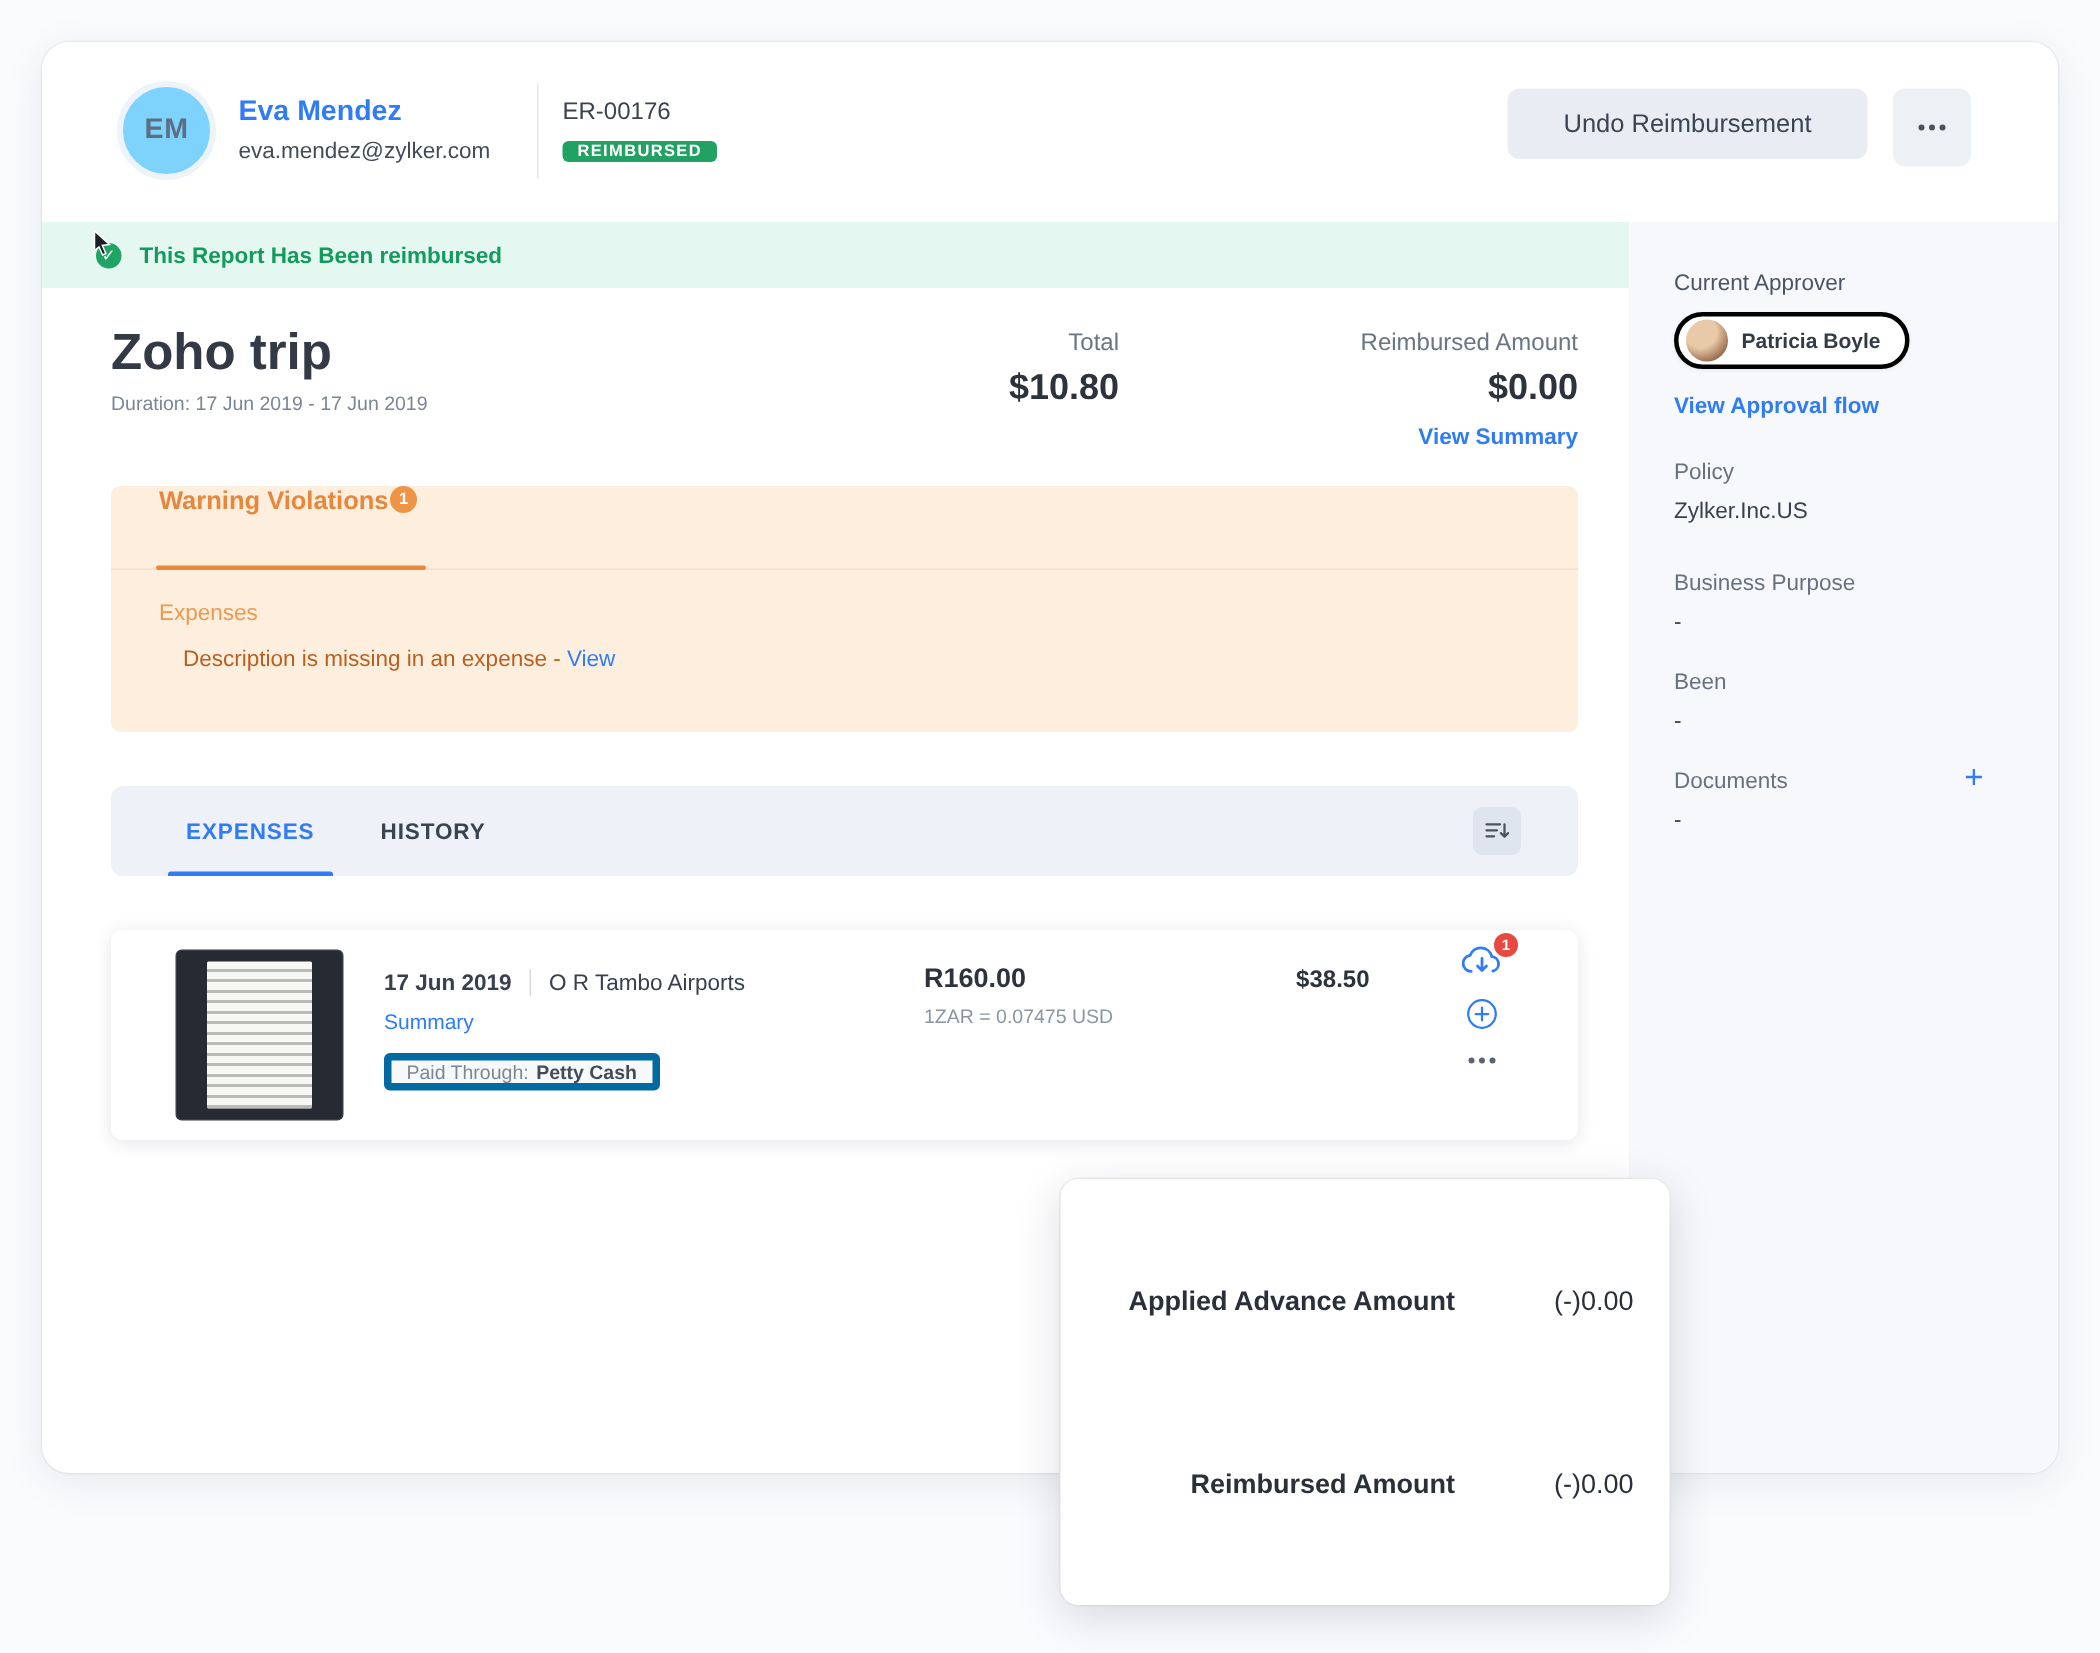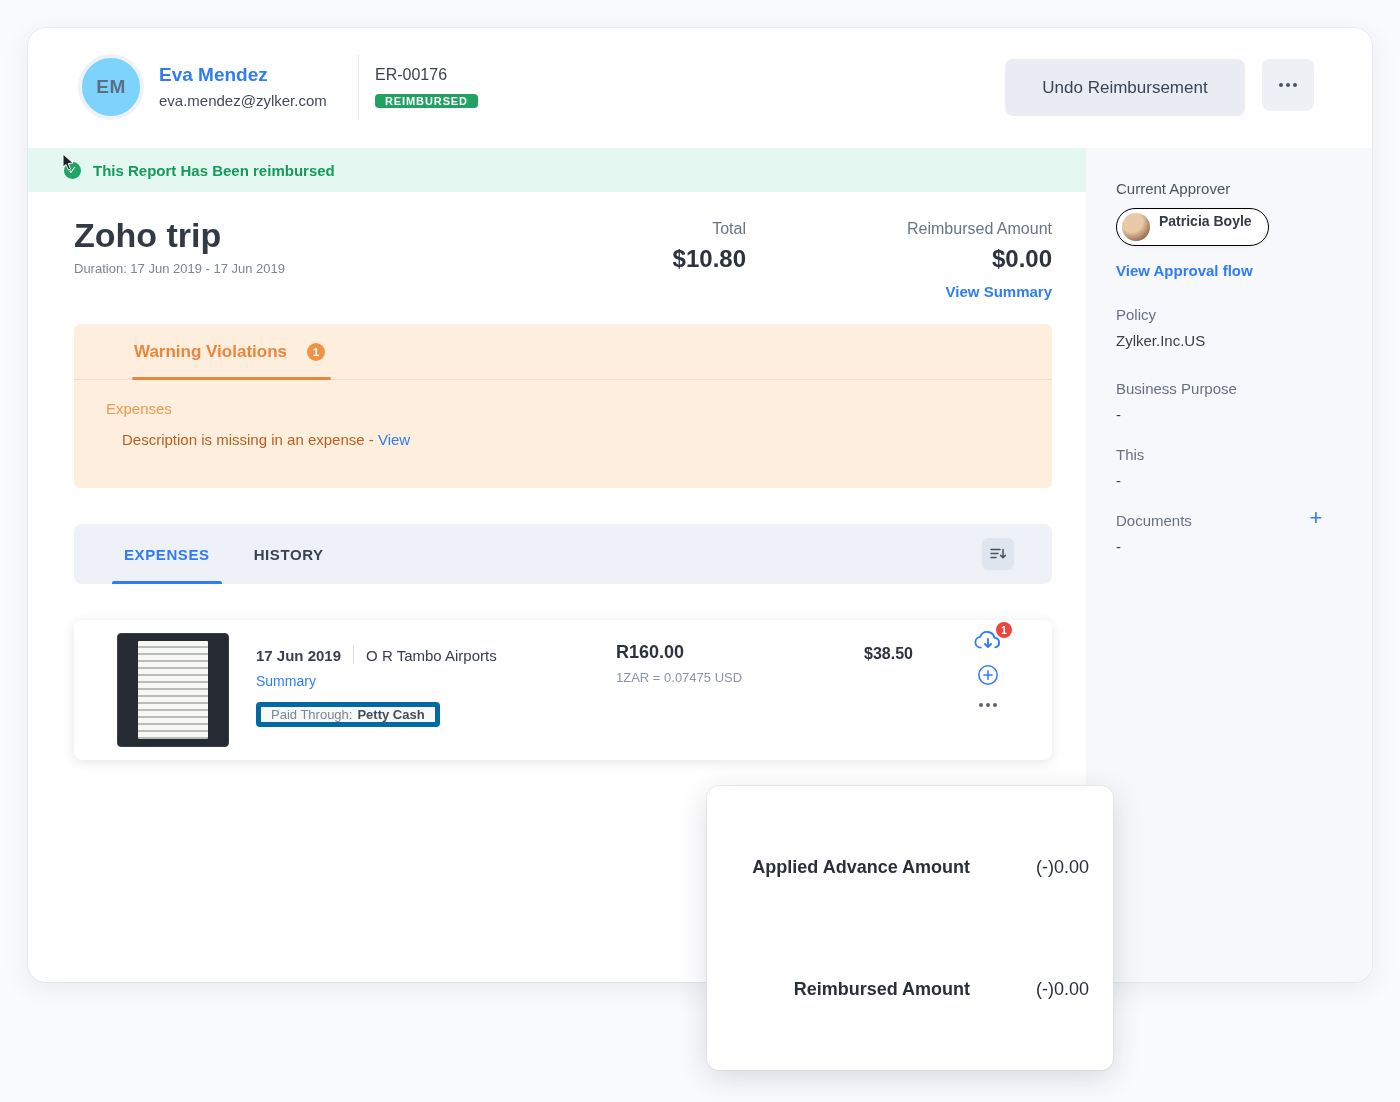--- a/index.html
+++ b/index.html
@@ -28,21 +28,21 @@
   .user-name { position:absolute; left:131px; top:36px; font-size:19px; font-weight:600; color:#2f7cf6; cursor:pointer; }
   .user-email { position:absolute; left:131px; top:64px; font-size:15px; color:#434b57; }
   .header-divider { position:absolute; left:330px; top:27px; width:1px; height:64px; background:#e4e8ee; }
   .report-id { position:absolute; left:347px; top:38px; font-size:16px; color:#3c434e; }
   .status-badge {
     position:absolute; left:347px; top:66px; background:#21a263; color:#fff;
     font-size:11px; font-weight:700; letter-spacing:.9px;
     padding:1px 10px; border-radius:4px;
   }
   .undo-btn {
-    position:absolute; left:977px; top:31px; width:240px; height:57px;
+    position:absolute; left:977px; top:31px; width:240px; height:47px;
     background:#e9edf3; border:none; border-radius:8px;
     font-family:inherit; font-size:17px; color:#3b4453; font-weight:500; cursor:pointer;
   }
   .more-btn {
     position:absolute; left:1234px; top:31px; width:52px; height:52px;
     background:#edf0f5; border:none; border-radius:8px; cursor:pointer;
     display:flex; align-items:center; justify-content:center; gap:3px;
   }
   .dot { width:4px; height:4px; border-radius:50%; background:#4a5260; display:inline-block; }
 
@@ -70,21 +70,21 @@
 
   
   .violations {
     position:absolute; left:46px; top:296px; width:978px; height:164px;
     background:#fdeede; border-radius:6px;
   }
   .violations-header {
     position:relative; height:56px; display:flex; align-items:center; padding-left:32px;
     border-bottom:1px solid #f6dcc2;
   }
-  .violations-tab { position:relative; display:flex; align-items:center; gap:20px; height:100%; cursor:pointer;margin-left:28px; }
+  .violations-tab { position:relative; display:flex; gap:1px; height:100%; cursor:pointer; }
   .violations-title { font-size:17px; font-weight:600; color:#e8873c; }
   .violations-count {
     width:18px; height:18px; border-radius:50%; background:#ef9445; color:#fff;
     font-size:11px; font-weight:700; display:flex; align-items:center; justify-content:center;
   }
   .violations-tab::after {
     content:""; position:absolute; left:-2px; right:-6px; bottom:-1px; height:3px;
     background:#e9873c; border-radius:2px;
   }
   .violations-section { position:absolute; left:32px; top:76px; font-size:15px; color:#ec9a4e; }
@@ -148,22 +148,22 @@
   
   .sidebar {
     position:absolute; left:1058px; top:120px; width:286px; height:834px;
     background:#f7f8fb; border-radius:0 0 18px 0;
   }
   .sb-label { position:absolute; left:30px; font-size:15px; color:#68717f; }
   .sb-value { position:absolute; left:30px; font-size:15px; color:#39404d; }
   .sb-approver-label { top:32px; color:#4a5462; }
   .approver-chip {
     position:absolute; left:30px; top:60px; height:38px;
-    display:flex; gap:9px; padding:4px 16px 4px 5px;
-    background:#fff; border:1px solid #000000; border-radius:20px;
+    display:flex; align-items:center; gap:9px; padding:4px 16px 4px 5px;
+    background:#fff; border:3px solid #000000; border-radius:20px;
     box-shadow:0 1px 3px rgba(40,50,70,.08); cursor:pointer;
   }
   .approver-avatar {
     width:28px; height:28px; border-radius:50%;
     background:radial-gradient(circle at 35% 30%, #e8c9a8 0 40%, #9c7050 75%, #5f4632 100%);
   }
   .approver-name { font-size:14px; font-weight:600; color:#333b47; }
   .sb-link { position:absolute; left:30px; top:114px; font-size:15px; font-weight:600; color:#2f7cf6; cursor:pointer; }
   .sb-policy-label { top:158px; }
   .sb-policy-value { top:184px; }
@@ -303,21 +303,21 @@
       <span class="approver-name">Patricia Boyle</span>
     </div>
     <div class="sb-link">View Approval flow</div>
 
     <div class="sb-label sb-policy-label">Policy</div>
     <div class="sb-value sb-policy-value">Zylker.Inc.US</div>
 
     <div class="sb-label sb-bp-label">Business Purpose</div>
     <div class="sb-value sb-bp-value">-</div>
 
-    <div class="sb-label sb-trip-label">This</div>
+    <div class="sb-label sb-trip-label">Been</div>
     <div class="sb-value sb-trip-value">-</div>
 
     <div class="sb-label sb-docs-label">Documents</div>
     <button class="sb-add-doc">+</button>
     <div class="sb-value sb-docs-value">-</div>
   </div>
 </div>
 
 <div class="summary-popover">
   <div class="summary-row">

